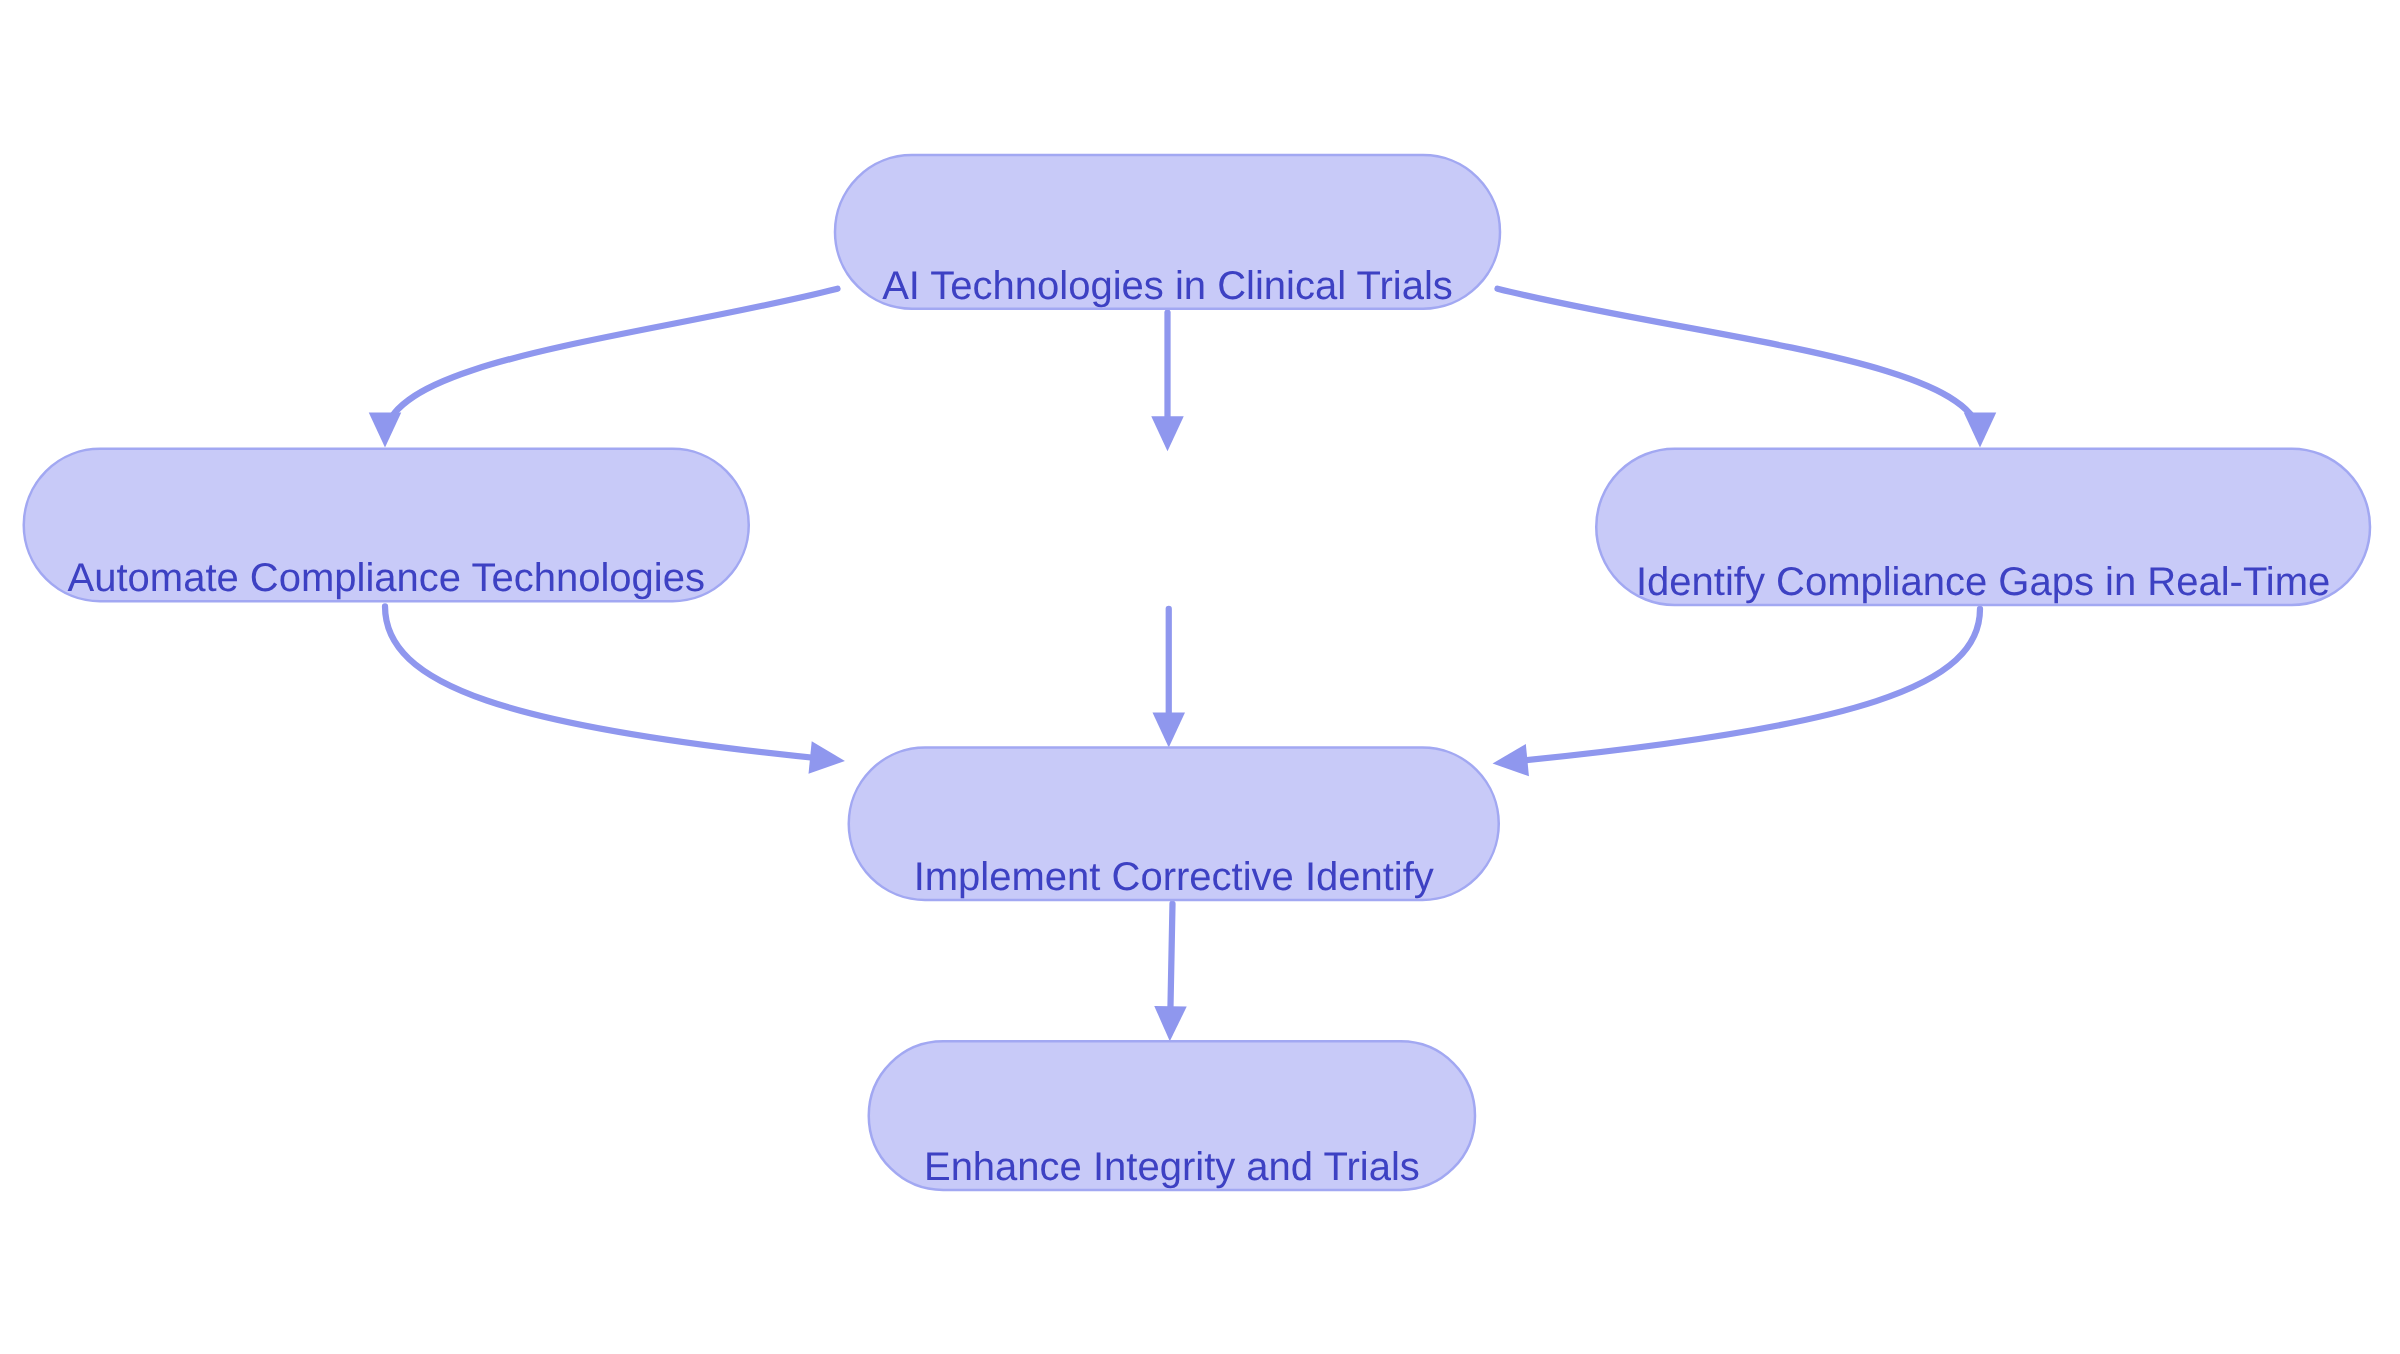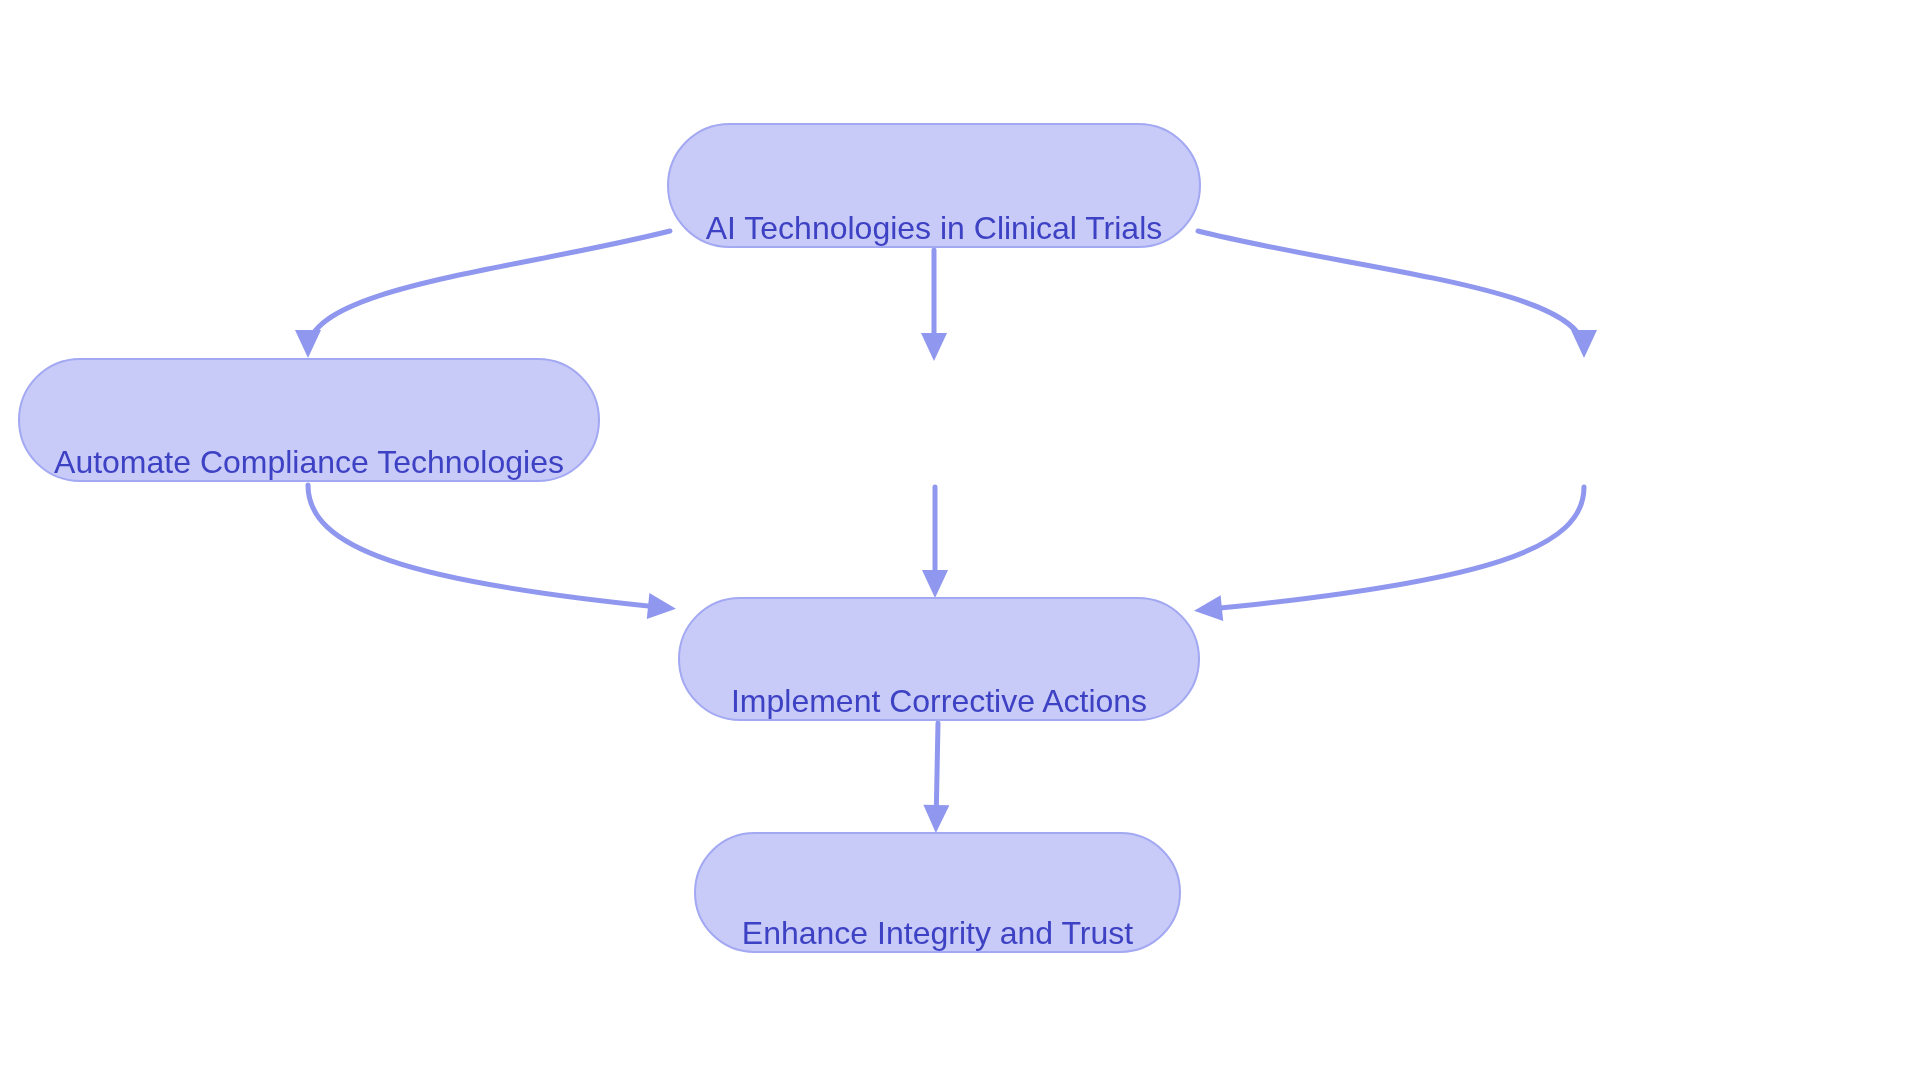--- a/index.html
+++ b/index.html
@@ -76,22 +76,25 @@
 
   <div class="node n-start">
     <span class="node-label">AI Technologies in Clinical Trials</span>
   </div>
 
   <div class="node n-automate">
     <span class="node-label">Automate Compliance Technologies</span>
   </div>
 
 
+  <div class="node n-identify">
+    <span class="node-label">Identify Compliance Gaps in Real-Time</span>
+  </div>
 
   <div class="node n-implement">
-    <span class="node-label">Implement Corrective Actions</span>
+    <span class="node-label">Implement Corrective Identify</span>
   </div>
 
   <div class="node n-enhance">
-    <span class="node-label">Enhance Integrity and Trust</span>
+    <span class="node-label">Enhance Integrity and Trials</span>
   </div>
 
 </div>
 
 </body></html>

